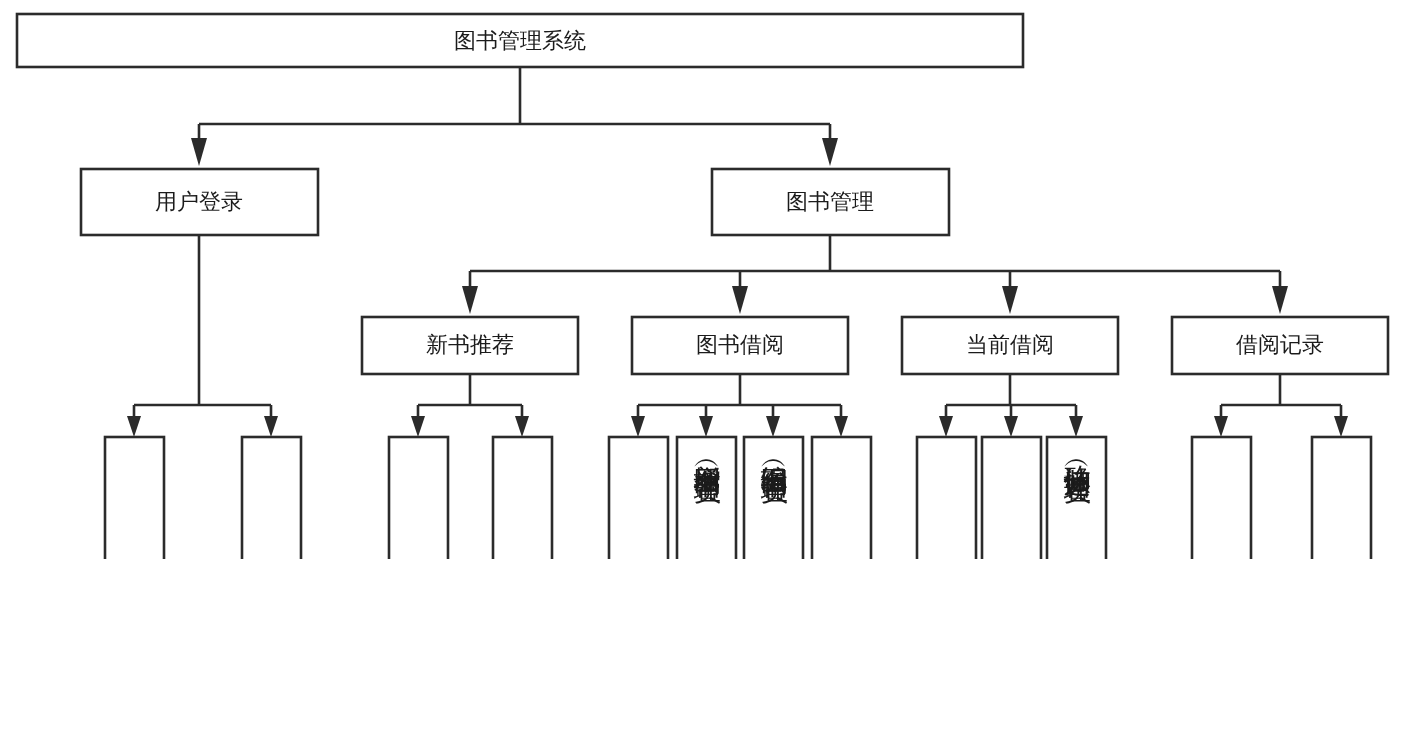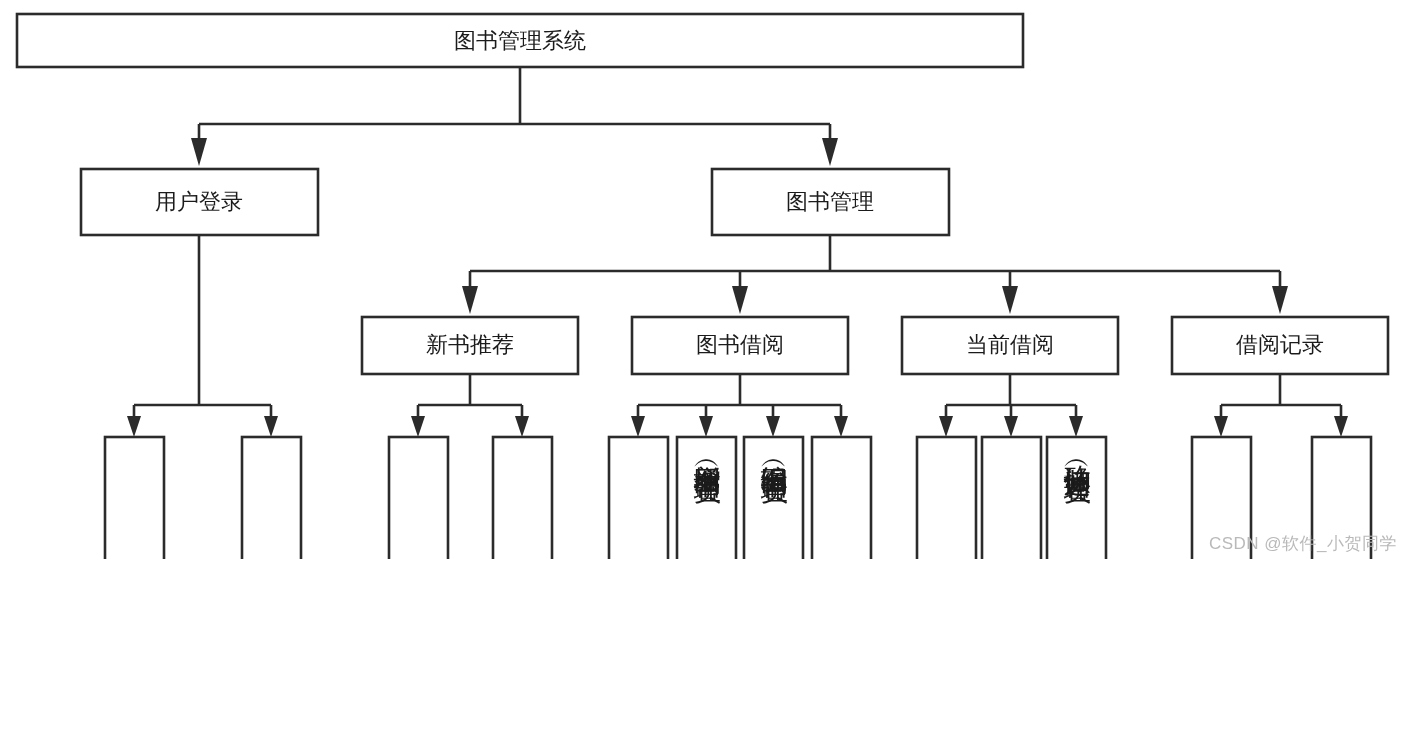--- a/index.html
+++ b/index.html
@@ -208,15 +208,14 @@
   <div class="node-label-v" style="left:744px; top:437px; width:59px; height:298px; justify-content:flex-start; padding-top:6px; box-sizing:border-box;">编辑图书（管理员）</div>
   <div class="node-label-v" style="left:812px; top:437px; width:59px; height:298px;">借阅图书</div>
 
   <div class="node-label-v" style="left:917px; top:437px; width:59px; height:298px;">查询图书</div>
   <div class="node-label-v" style="left:982px; top:437px; width:59px; height:298px;">归还图书</div>
   <div class="node-label-v" style="left:1047px; top:437px; width:59px; height:298px; justify-content:flex-start; padding-top:6px; box-sizing:border-box;">确认归还（管理员）</div>
 
   <div class="node-label-v" style="left:1192px; top:437px; width:59px; height:298px;">新增借阅记录</div>
   <div class="node-label-v" style="left:1312px; top:437px; width:59px; height:298px;">查询借阅记录</div>
 
-  <div class="watermark">CSDN @软件_小贺同学</div>
 
 </div>
 
 </body></html>

